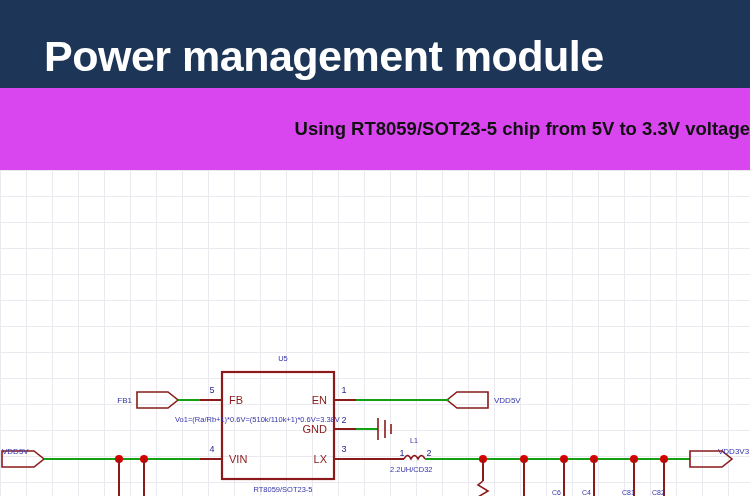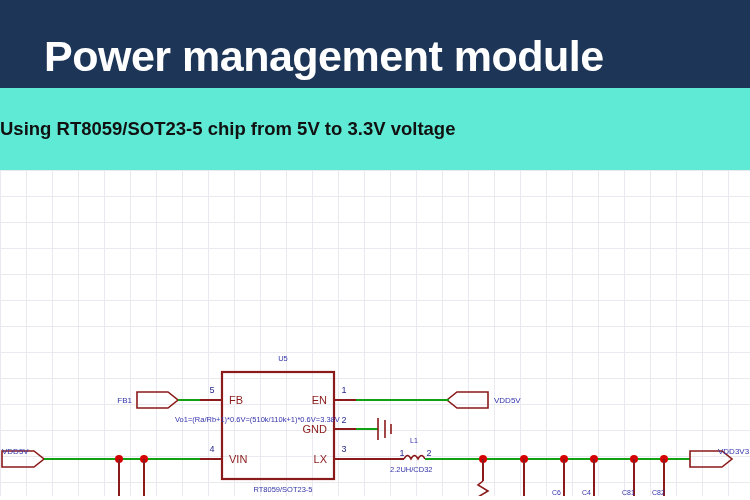--- a/index.html
+++ b/index.html
@@ -30,22 +30,22 @@
     letter-spacing: -0.5px;
     margin-left: 44px;
     white-space: nowrap;
     font-family: "Liberation Sans", sans-serif;
   }
 
   
   #subtitle {
     position: absolute; left: 0; top: 88px;
     width: 750px; height: 82px;
-    display: flex; align-items: center; justify-content: flex-start;
-    background: #5eead4;
+    display: flex; align-items: center; justify-content: flex-end;
+    background: #d946ef;
   }
   #subtitle-text {
     color: #111111;
     font-size: 18.5px;
     font-weight: bold;
     white-space: nowrap;
   }
 
   
   #sheet {

